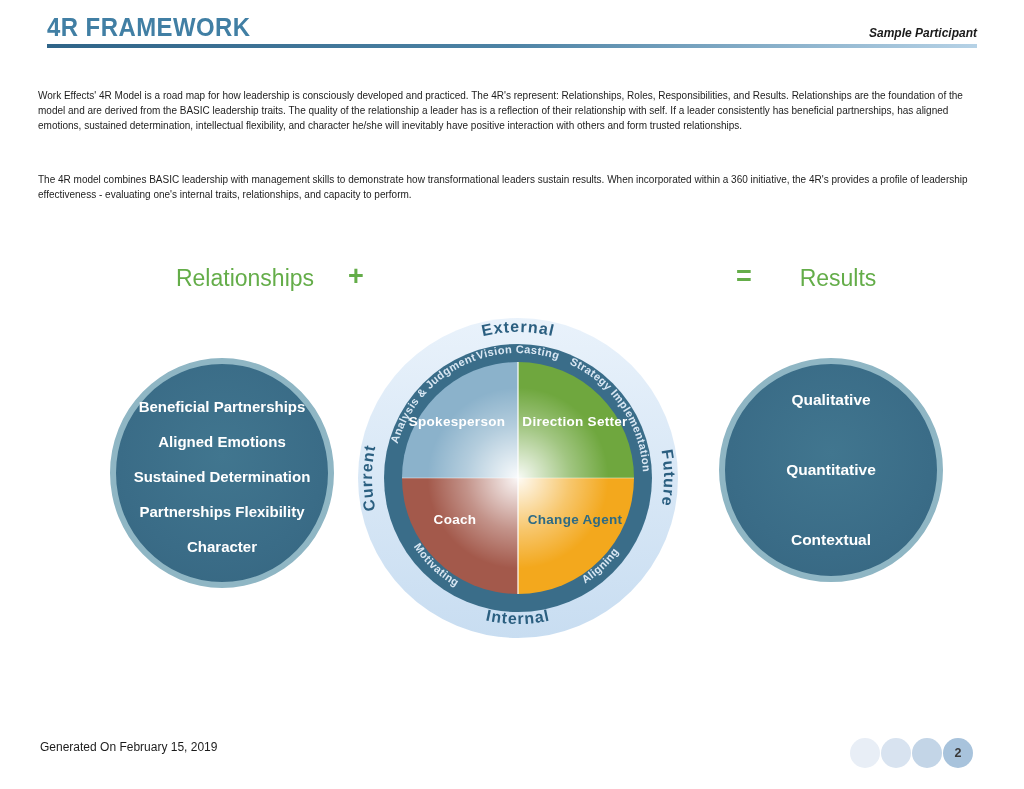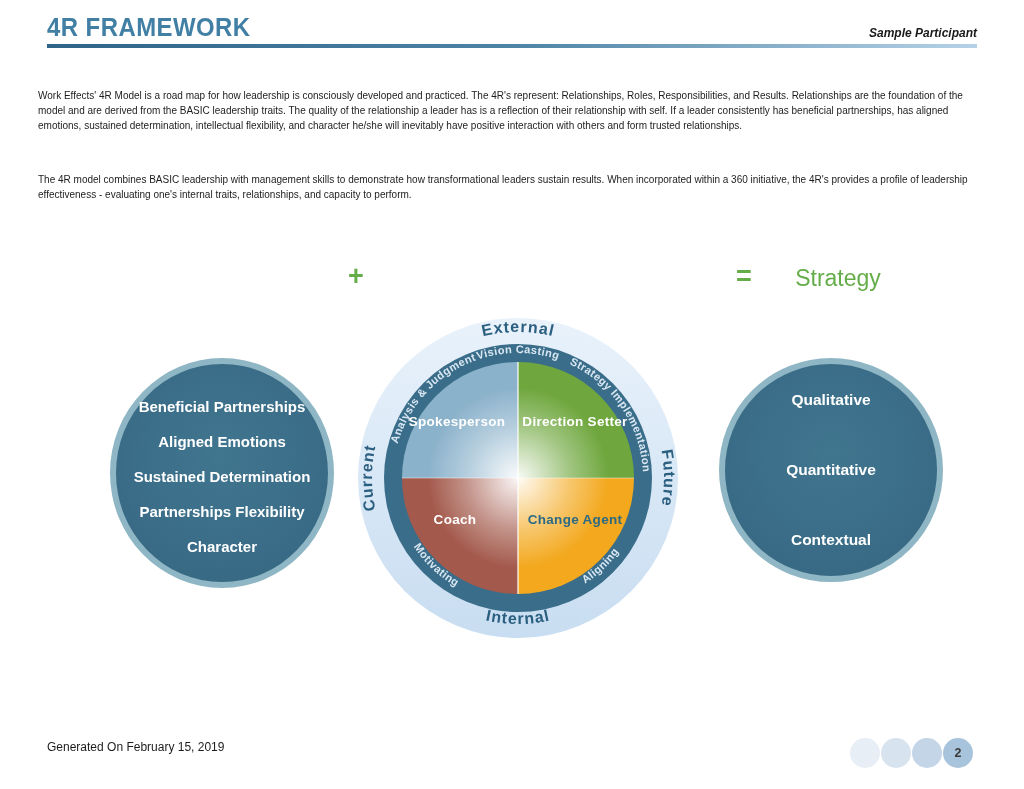--- a/index.html
+++ b/index.html
@@ -29,21 +29,21 @@
   .side-circle{position:absolute;width:212px;height:212px;border-radius:50%;
         background:radial-gradient(circle at 50% 42%,#41768f 0%,#3a6c87 62%,#366680 100%);
         border:6px solid #8FB6C4;display:flex;flex-direction:column;align-items:center;
         justify-content:center;text-align:center;color:#ffffff;font-weight:700;}
   .side-circle.left{left:110px;top:358px;gap:18px;font-size:15px;padding-top:6px;box-sizing:content-box;}
   .side-circle.right{left:719px;top:358px;gap:52px;font-size:15.5px;}
 
   .wheel{position:absolute;left:357px;top:316px;}
 
   
-  .generated{position:absolute;left:47px;top:740px;font-size:12px;color:#1c1c1c;}
+  .generated{position:absolute;left:40px;top:740px;font-size:12px;color:#1c1c1c;}
   .dot{position:absolute;top:738px;width:30px;height:30px;border-radius:50%;}
   .dot.d1{left:850px;background:#E8EEF6;}
   .dot.d2{left:881px;background:#D8E3F0;}
   .dot.d3{left:912px;background:#C3D5E7;}
   .dot.d4{left:943px;background:#A8C3DC;text-align:center;line-height:30px;
           font-size:12.5px;font-weight:700;color:#3a3a3a;}
 
   
   .ring-big{font-size:16px;font-weight:700;fill:#2B5F80;letter-spacing:1px;}
   .ring-small{font-size:11px;font-weight:600;fill:#D9E7F3;letter-spacing:.4px;}
@@ -55,23 +55,24 @@
 
 <div class="page">
 
   <div class="title">4R FRAMEWORK</div>
   <div class="participant">Sample Participant</div>
   <div class="rule"></div>
 
   <div class="para p1">Work Effects' 4R Model is a road map for how leadership is consciously developed and practiced. The 4R's represent: Relationships, Roles, Responsibilities, and Results. Relationships are the foundation of the model and are derived from the BASIC leadership traits. The quality of the relationship a leader has is a reflection of their relationship with self. If a leader consistently has beneficial partnerships, has aligned emotions, sustained determination, intellectual flexibility, and character he/she will inevitably have positive interaction with others and form trusted relationships.</div>
   <div class="para p2">The 4R model combines BASIC leadership with management skills to demonstrate how transformational leaders sustain results. When incorporated within a 360 initiative, the 4R's provides a profile of leadership effectiveness - evaluating one's internal traits, relationships, and capacity to perform.</div>
 
+  <div class="eq" style="left:245px;">Relationships</div>
   <div class="eq op" style="left:356px;">+</div>
   <div class="eq op" style="left:744px;">=</div>
-  <div class="eq" style="left:838px;">Strategy</div>
+  <div class="eq" style="left:838px;">Results</div>
 
   <div class="side-circle left">
     <div>Beneficial Partnerships</div>
     <div>Aligned Emotions</div>
     <div>Sustained Determination</div>
     <div>Partnerships Flexibility</div>
     <div>Character</div>
   </div>
 
   <svg class="wheel" width="322" height="324" viewBox="0 0 322 324">

